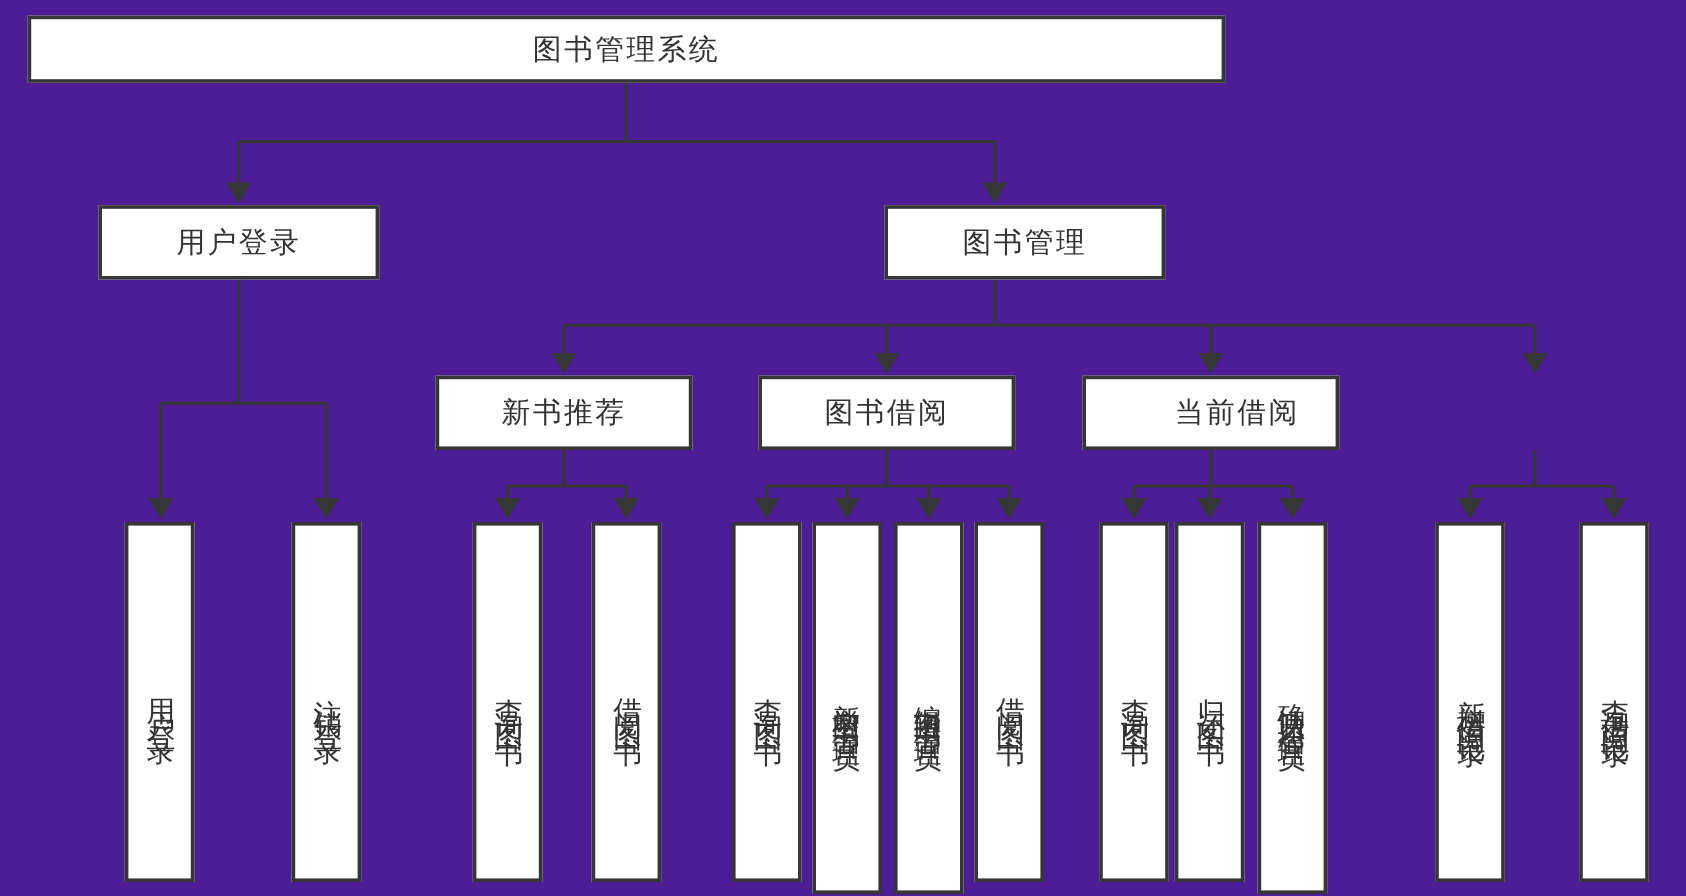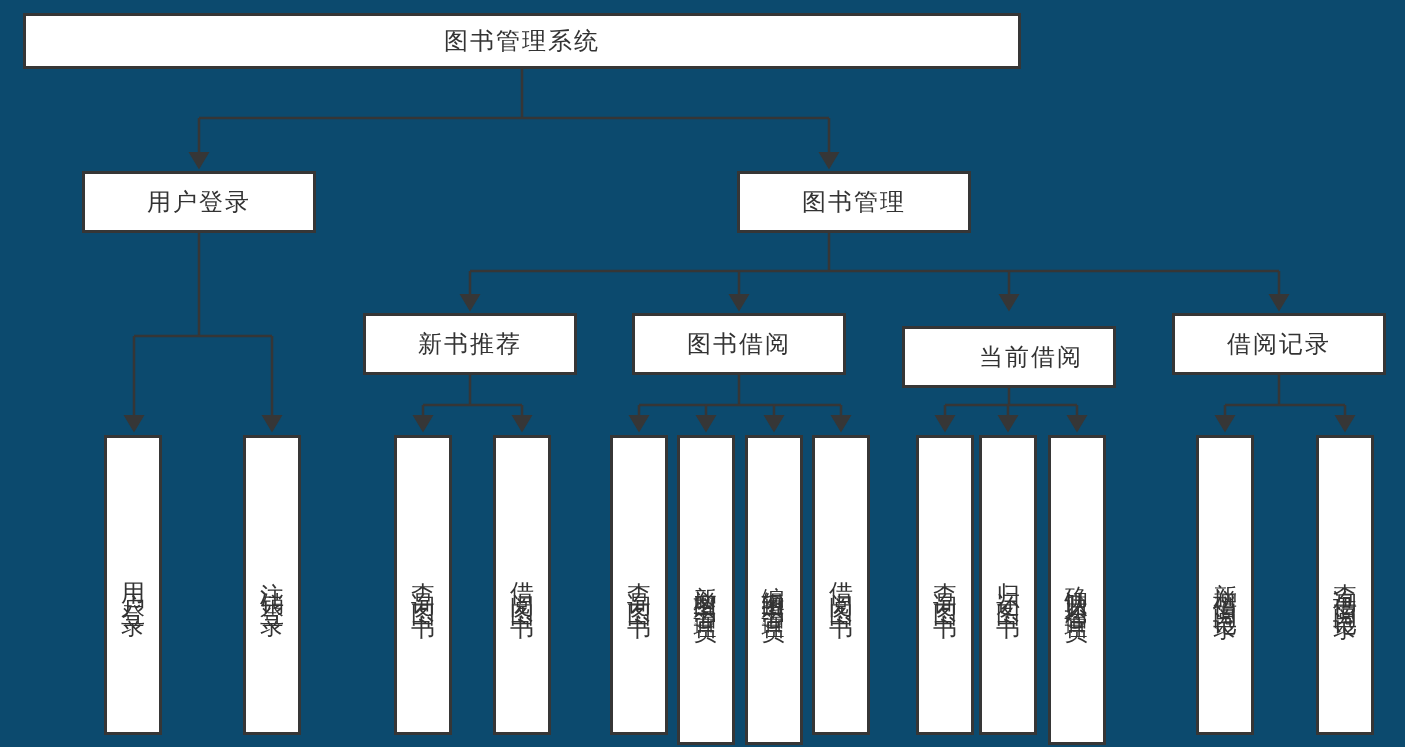--- a/index.html
+++ b/index.html
@@ -1,20 +1,20 @@
 <!DOCTYPE html>
 <html><head>
 <meta charset="utf-8">
 <style>
   html, body { margin: 0; padding: 0; background: #ffffff; }
   .stage {
     position: relative;
     width: 1405px;
     height: 747px;
-    background: #0c4a6e;
+    background: #4c1d95;
     overflow: hidden;
     font-family: "Liberation Sans", "DejaVu Sans", sans-serif;
   }
   .wires {
     position: absolute;
     left: 0; top: 0;
     width: 1405px; height: 747px;
   }
   .box {
     position: absolute;
@@ -114,22 +114,21 @@
     </g>
   </svg>
 
   <div class="box h" style="left:23px; top:13px; width:998px; height:56px;">图书管理系统</div>
 
   <div class="box h" style="left:82px; top:171px; width:234px; height:62px;">用户登录</div>
   <div class="box h" style="left:712px; top:171px; width:234px; height:62px;margin-left:25px;">图书管理</div>
 
   <div class="box h" style="left:363px; top:313px; width:214px; height:62px;">新书推荐</div>
   <div class="box h" style="left:632px; top:313px; width:214px; height:62px;">图书借阅</div>
-  <div class="box h" style="left:902px; top:326px; width:214px; height:62px;padding-left:44px;">当前借阅</div>
-  <div class="box h" style="left:1172px; top:313px; width:214px; height:62px;">借阅记录</div>
+  <div class="box h" style="left:902px; top:313px; width:214px; height:62px;padding-left:44px;">当前借阅</div>
 
   <div class="box v" style="left:104px; top:435px; width:58px; height:300px;">用户登录</div>
   <div class="box v" style="left:243px; top:435px; width:58px; height:300px;">注销登录</div>
 
   <div class="box v" style="left:394px; top:435px; width:58px; height:300px;">查询图书</div>
   <div class="box v" style="left:493px; top:435px; width:58px; height:300px;">借阅图书</div>
 
   <div class="box v" style="left:610px; top:435px; width:58px; height:300px;">查询图书</div>
   <div class="box v9" style="left:677px; top:435px; width:58px; height:310px;">新增图书（管理员）</div>
   <div class="box v9" style="left:745px; top:435px; width:58px; height:310px;">编辑图书（管理员）</div>

